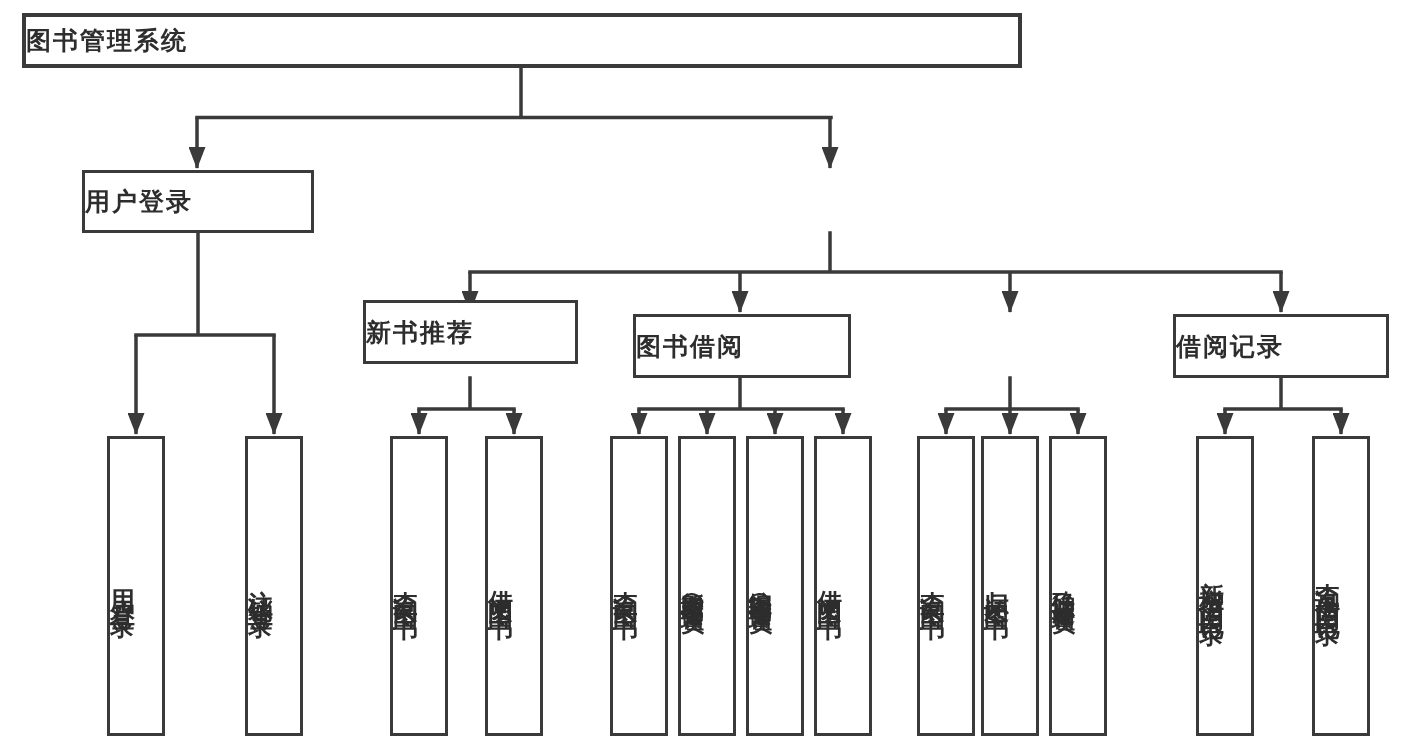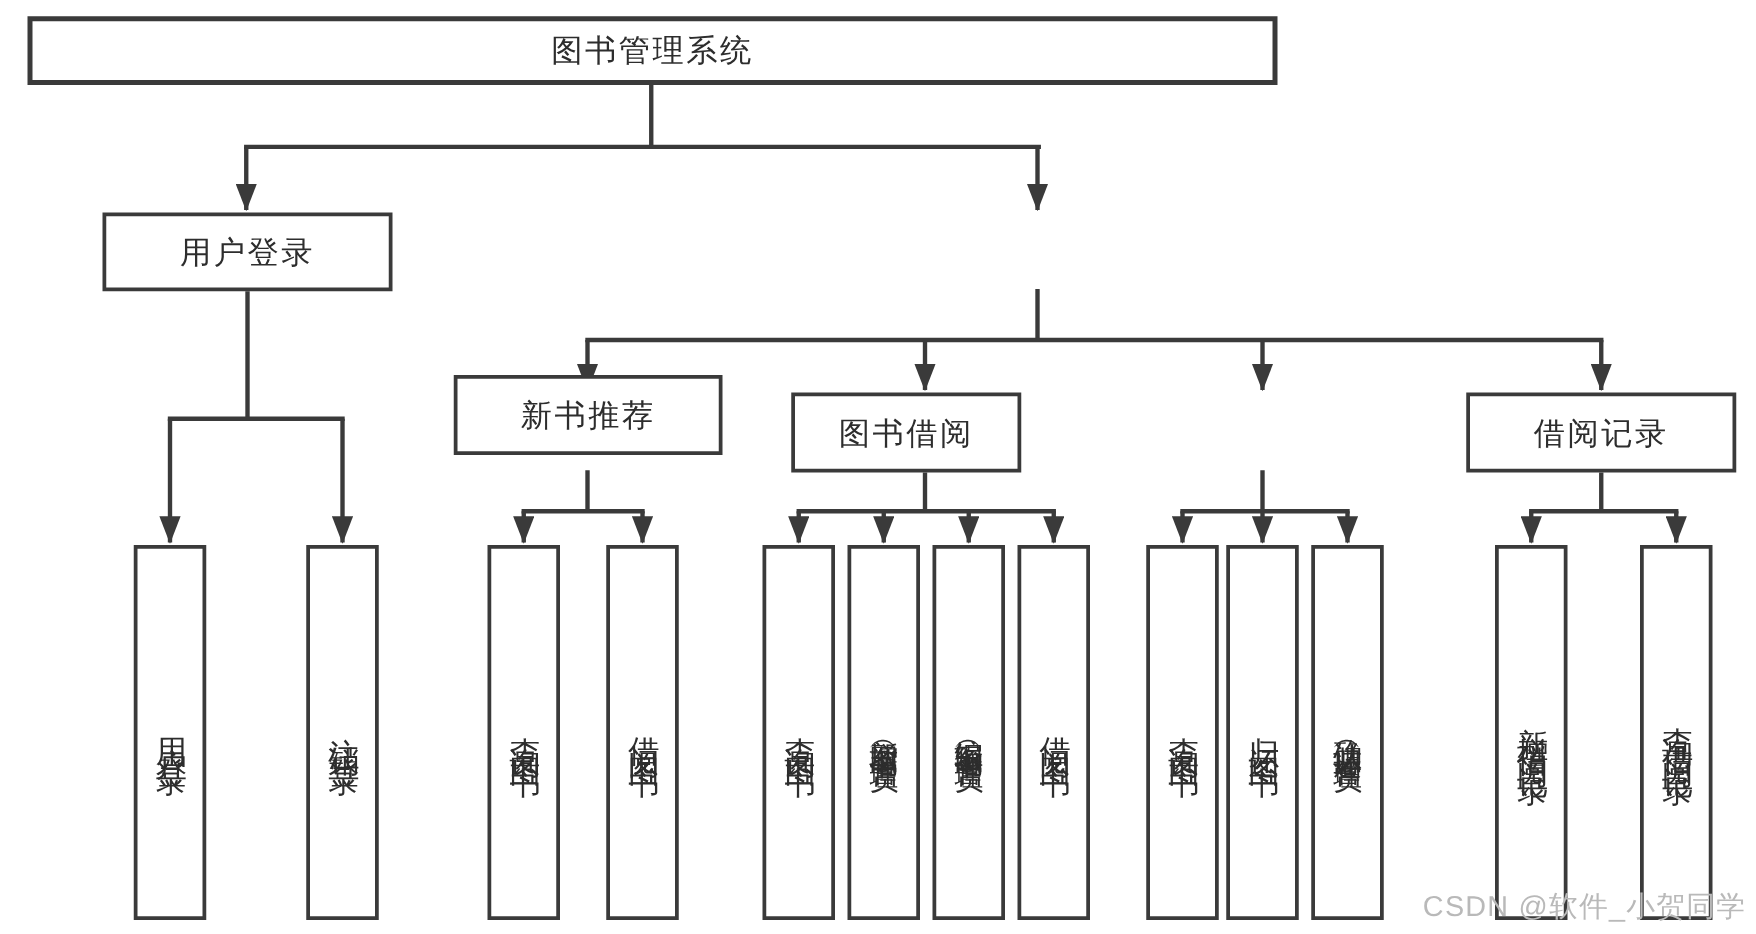--- a/index.html
+++ b/index.html
@@ -19,22 +19,23 @@
   }
   svg.connectors{position:absolute;left:0;top:0;z-index:1;}
   svg.connectors path.skel{fill:none;stroke:var(--line);stroke-width:3.5;stroke-linecap:square;}
   svg.connectors line{stroke:var(--line);stroke-width:3.5;}
   svg.connectors marker path{fill:var(--line);}
   .node{
     position:absolute;
     box-sizing:border-box;
     background:var(--background);
     border:3.5px solid var(--line);
-    display:flex;align-items:center;justify-content:center;
+    display:flex;align-items:center;justify-content:flex-start;
     z-index:2;
+    font-weight:bold;
   }
   .hbox{font-size:25px;letter-spacing:2px;white-space:nowrap;}
   .root{border-width:4px;font-size:25px;}
   .vbox .vtext{
     writing-mode:vertical-lr;
     text-orientation:mixed;
     font-size:25px;
     letter-spacing:8px;
     line-height:1;
   }
@@ -102,21 +103,21 @@
     <span>图书管理系统</span>
   </div>
 
   <div class="node hbox" style="left:82px;top:170px;width:232px;height:63px;">
     <span>用户登录</span>
   </div>
 
   <div class="node hbox" style="left:363px;top:300px;width:215px;height:64px;">
     <span>新书推荐</span>
   </div>
-  <div class="node hbox" style="left:633px;top:314px;width:184px;height:64px;">
+  <div class="node hbox" style="left:633px;top:314px;width:218px;height:64px;">
     <span>图书借阅</span>
   </div>
   <div class="node hbox" style="left:1173px;top:314px;width:216px;height:64px;">
     <span>借阅记录</span>
   </div>
 
   <div class="node vbox" style="left:107px;top:436px;width:58px;height:300px;">
     <span class="vtext">用户登录</span>
   </div>
   <div class="node vbox" style="left:245px;top:436px;width:58px;height:300px;">
@@ -153,14 +154,13 @@
     <span class="vtext">确认归还（管理员）</span>
   </div>
 
   <div class="node vbox" style="left:1196px;top:436px;width:58px;height:300px;">
     <span class="vtext">新增借阅记录</span>
   </div>
   <div class="node vbox" style="left:1312px;top:436px;width:58px;height:300px;">
     <span class="vtext">查询借阅记录</span>
   </div>
 
-  <div class="watermark">CSDN @软件_小贺同学</div>
 </div>
 
 </body></html>

